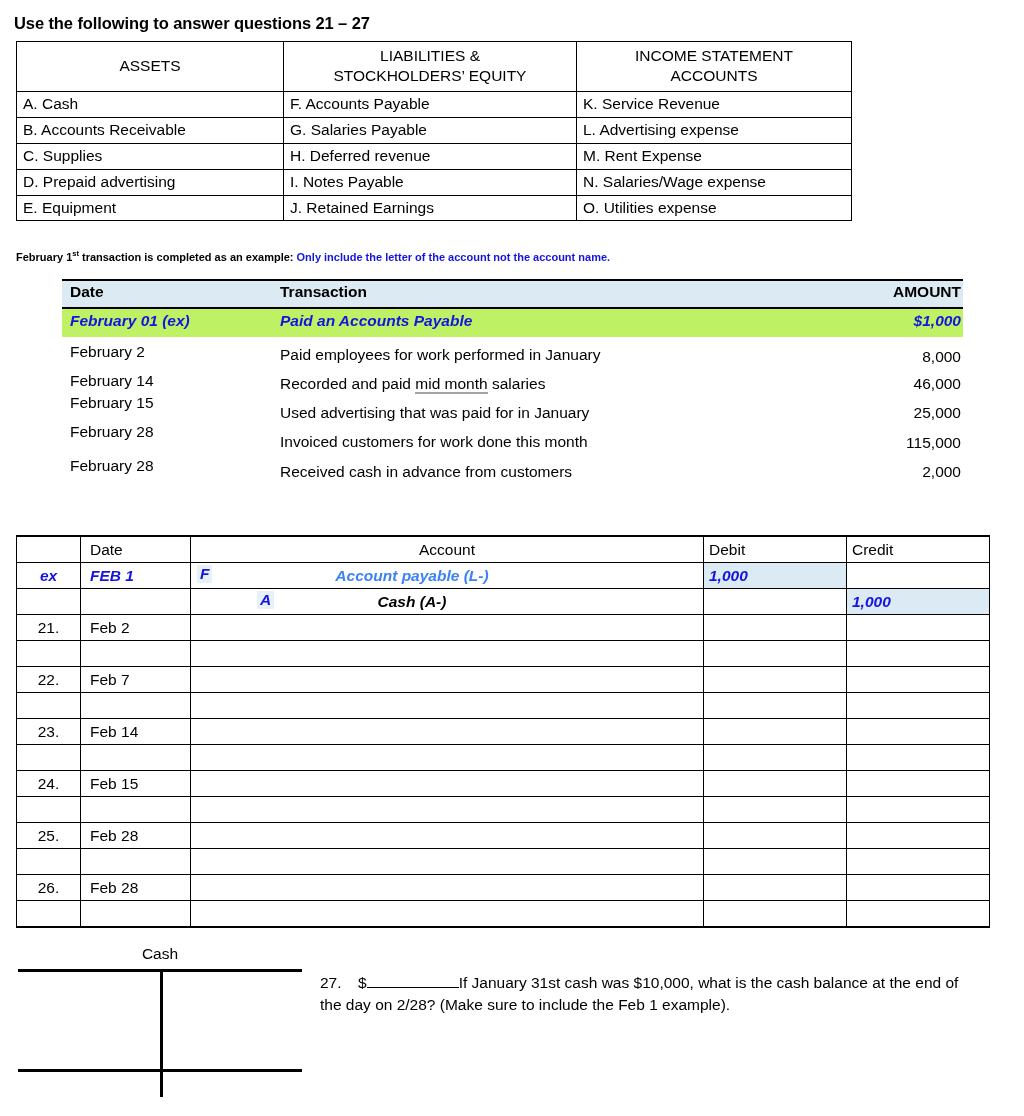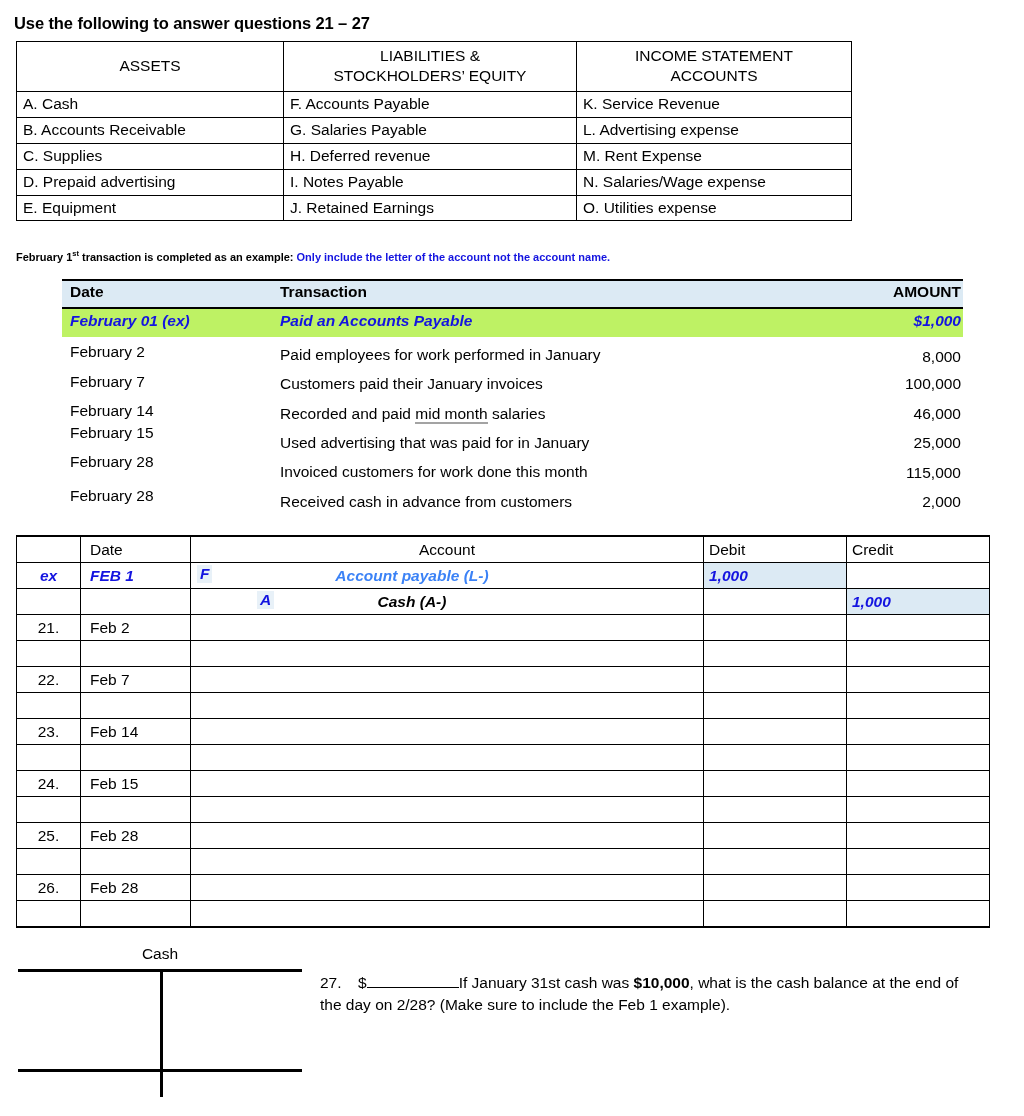--- a/index.html
+++ b/index.html
@@ -193,21 +193,21 @@
     line-height: 1.42;
   }
   .q27 .num { display: inline-block; width: 38px; }
   .q27 .blank {
     display: inline-block;
     width: 92px;
     border-bottom: 1.6px solid #000;
     height: 0.95em;
     vertical-align: baseline;
   }
-  .q27 b { font-weight: bold; text-align: center; }
+  .q27 b { font-weight: normal; text-align: center; }
 </style>
 </head>
 <body>
 
 <div class="heading">Use the following to answer questions 21 – 27</div>
 
 <table class="accounts">
   <colgroup>
     <col class="col-a">
       <col class="col-b">
@@ -270,25 +270,20 @@
     <span class="c-desc">Paid an Accounts Payable</span>
     <span class="c-amt">$1,000</span>
   </div>
 
   <div class="txn-row" style="height:32px">
     <span class="c-date" style="top:6px">February 2</span>
     <span class="c-desc" style="top:9px">Paid employees for work performed in January</span>
     <span class="c-amt" style="top:11px">8,000</span>
   </div>
 
-  <div class="txn-row" style="height:30px">
-    <span class="c-date" style="top:4px">February 7</span>
-    <span class="c-desc" style="top:6px">Customers paid their January invoices</span>
-    <span class="c-amt" style="top:6px">100,000</span>
-  </div>
 
   <div class="txn-row" style="height:26px">
     <span class="c-date" style="top:3px">February 14</span>
     <span class="c-desc" style="top:6px"><span>Recorded and paid </span><span class="spell">mid month</span><span> salaries</span></span>
     <span class="c-amt" style="top:6px">46,000</span>
   </div>
 
   <div class="txn-row" style="height:30px">
     <span class="c-date" style="top:-1px">February 15</span>
     <span class="c-desc" style="top:9px">Used advertising that was paid for in January</span>

